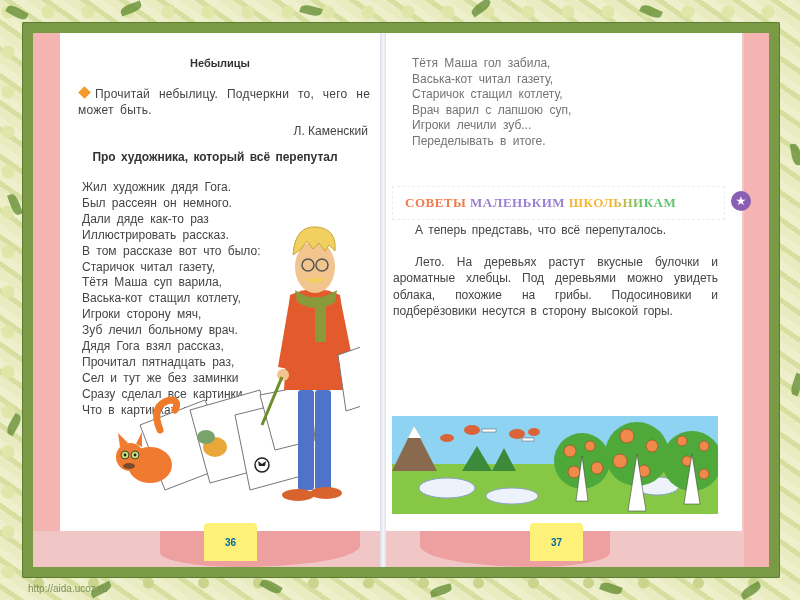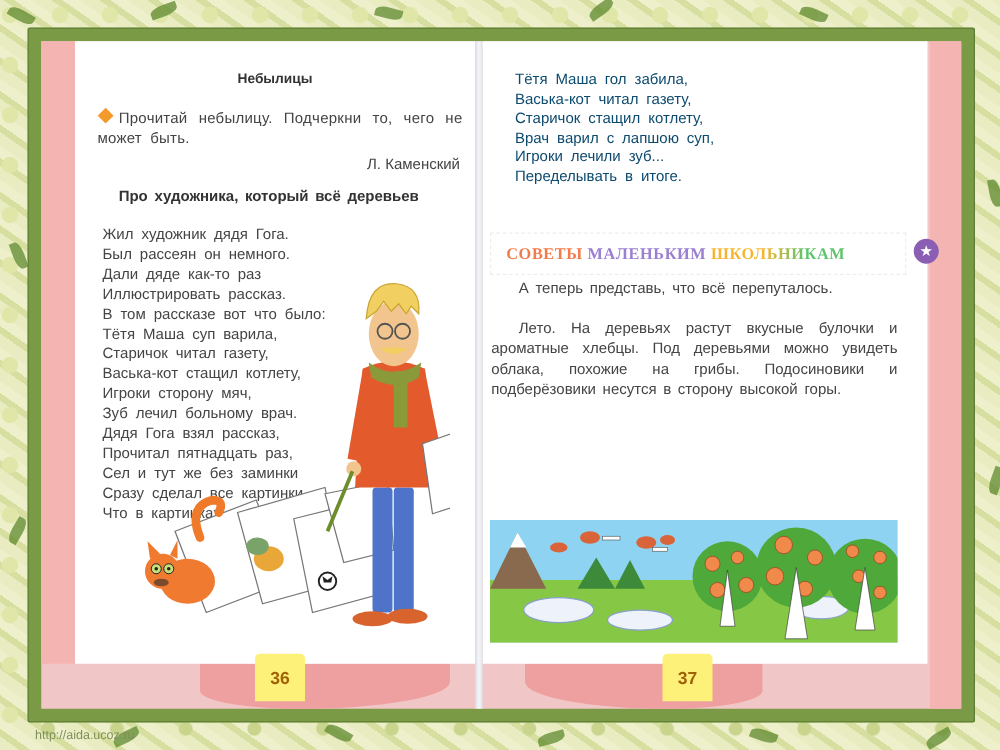--- a/index.html
+++ b/index.html
@@ -40,22 +40,22 @@
   }
   .pink-blob-l {
     position:absolute; left:160px; top:531px; width:200px; height:36px;
     background:#ee9f9f; border-radius: 0 0 60% 40%;
   }
   .pink-blob-r {
     position:absolute; left:420px; top:531px; width:190px; height:36px;
     background:#ee9f9f; border-radius: 0 0 40% 60%;
   }
   .page-num {
-    position: absolute; width: 40px; height: 38px; background: #fdf17a;
-    border-radius: 4px 4px 0 0; font-weight: bold; font-size: 14px; color: #a16207;
+    position: absolute; width: 53px; height: 38px; background: #fdf17a;
+    border-radius: 4px 4px 0 0; font-weight: bold; font-size: 10px; color: #0369a1;
     display: flex; align-items: center; justify-content: center;
   }
   .pn-left { left: 204px; top: 523px; }
   .pn-right { left: 530px; top: 523px; }
   .title {
     position: absolute; left: 60px; top: 57px; width: 320px; text-align: center;
     font-weight: bold; font-size: 11px; color: #333;
   }
   .task {
     position: absolute; left: 78px; top: 86px; width: 292px; font-size: 12px; line-height: 16px;
@@ -73,21 +73,21 @@
     position: absolute; left: 60px; top: 150px; width: 310px; text-align: center;
     font-weight: bold; font-size: 12px; color: #333; word-spacing: 2px;
   }
   .poem {
     position: absolute; left: 82px; top: 180px; font-size: 12px; line-height: 15.9px;
     color: #444; word-spacing: 3px;
   }
   .poem div { white-space: nowrap; }
   .poem-right {
     position: absolute; left: 412px; top: 56px; font-size: 12px; line-height: 15.6px;
-    color: #0c4a6e; word-spacing: 3px;
+    color: #737373; word-spacing: 3px;
   }
   .poem-right div { white-space: nowrap; }
   .tips-box {
     position: absolute; left: 392px; top: 186px; width: 333px; height: 34px;
     background: #fff; border: 1px dashed #eee;
     display: flex; align-items: center; padding-left: 12px;
     font-weight: 900; font-size: 13px; letter-spacing: 0.5px;
     font-family: Liberation Serif, serif;
   }
   .star-badge {
@@ -142,30 +142,30 @@
 <div class="page page-left"></div>
 <div class="page page-right"></div>
 <div class="gutter"></div>
 
 <div class="title">Небылицы</div>
 
 <div class="task">
   <span class="diamond"></span><span>Прочитай небылицу. Подчеркни то, чего не может быть.</span>
 </div>
 <div class="author">Л. Каменский</div>
-<div class="poem-title">Про художника, который всё деревьев</div>
+<div class="poem-title">Про художника, который всё перепутал</div>
 
 <div class="poem">
   <div>Жил художник дядя Гога.</div>
   <div>Был рассеян он немного.</div>
   <div>Дали дяде как-то раз</div>
   <div>Иллюстрировать рассказ.</div>
   <div>В том рассказе вот что было:</div>
+  <div>Старичок читал газету,</div>
   <div>Тётя Маша суп варила,</div>
-  <div>Старичок читал газету,</div>
   <div>Васька-кот стащил котлету,</div>
   <div>Игроки сторону мяч,</div>
   <div>Зуб лечил больному врач.</div>
   <div>Дядя Гога взял рассказ,</div>
   <div>Прочитал пятнадцать раз,</div>
   <div>Сел и тут же без заминки</div>
   <div>Сразу сделал все картинки.</div>
   <div>Что в картинках этих было?</div>
 </div>
 

